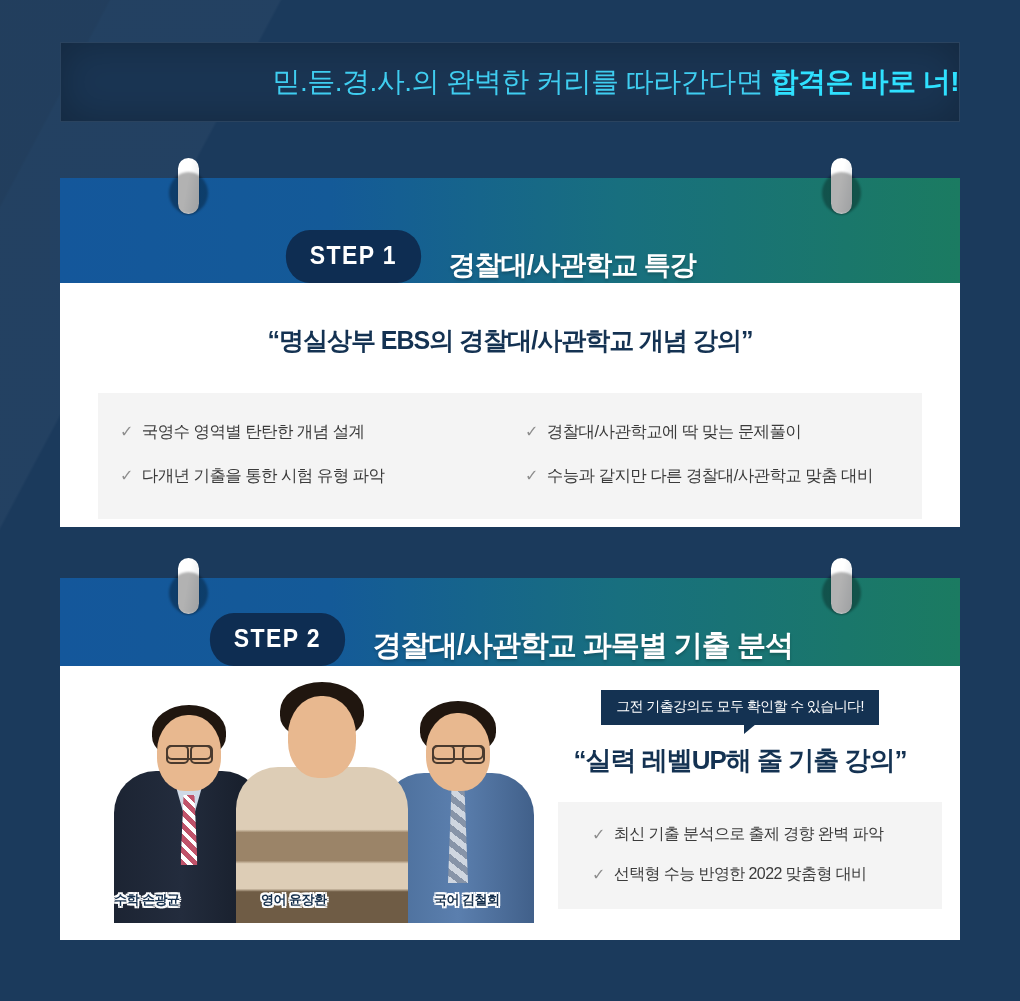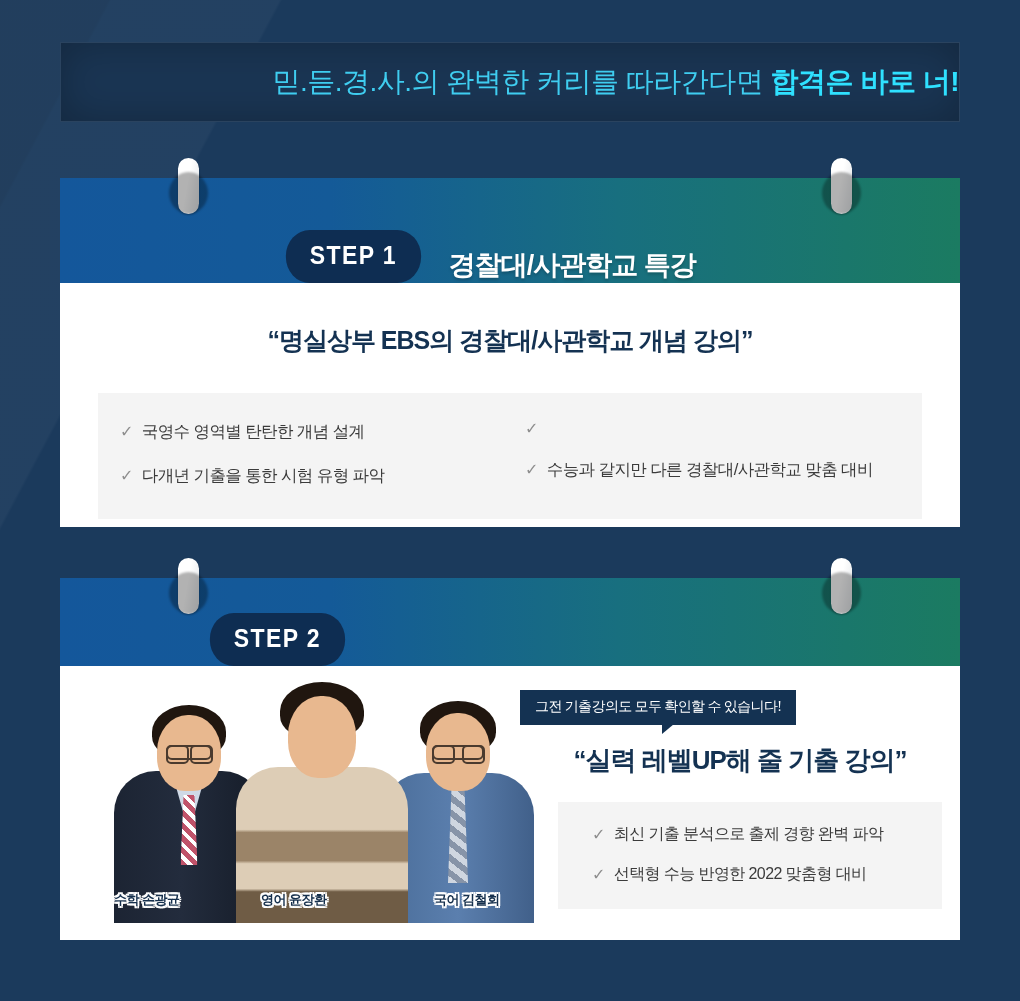--- a/index.html
+++ b/index.html
@@ -294,23 +294,22 @@
     position: absolute;
     left: 460px;
     top: 0;
     width: 440px;
     height: 100%;
     padding-top: 24px;
   }
 
   .tooltip-wrap {
     display: flex;
-    justify-content: flex-start;
+    justify-content: center;
     position: relative;
-    font-family: Liberation Serif, serif;
   }
   .tooltip {
     position: relative;
     background: #143252;
     color: #ffffff;
     font-size: 14px;
     letter-spacing: -0.6px;
     padding: 8px 15px 9px;
     white-space: nowrap;
   }
@@ -376,37 +375,39 @@
           <span>국영수 영역별 탄탄한 개념 설계</span>
         </div>
         <div class="feature-item">
           <span class="check-icon">✓</span>
           <span>다개년 기출을 통한 시험 유형 파악</span>
         </div>
       </div>
       <div class="feature-col col-b">
         <div class="feature-item">
           <span class="check-icon">✓</span>
+          <span>경찰대/사관학교에 딱 맞는 문제풀이</span>
         </div>
         <div class="feature-item">
           <span class="check-icon">✓</span>
           <span>수능과 같지만 다른 경찰대/사관학교 맞춤 대비</span>
         </div>
       </div>
     </div>
   </div>
 </div>
 
 <div class="step-card" id="step-card-2">
 
   <div class="pin pin-left"></div>
   <div class="pin pin-right"></div>
 
   <div class="step-header">
     <div class="step-badge">STEP 2</div>
+    <div class="step-title">경찰대/사관학교 과목별 기출 분석</div>
   </div>
 
   <div class="step2-body">
 
     <div class="teachers-photo">
 
       <div class="person" id="person-math">
         <div class="body"></div>
         <div class="shirt"></div>
         <div class="tie"></div>

